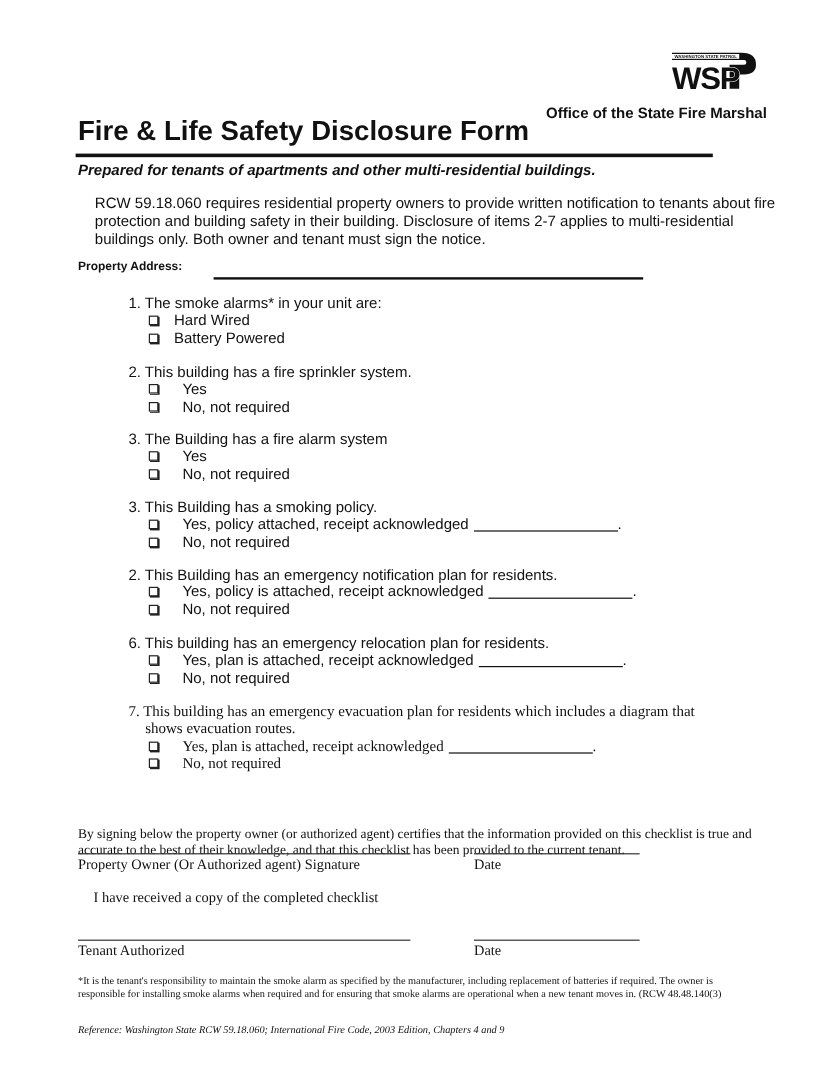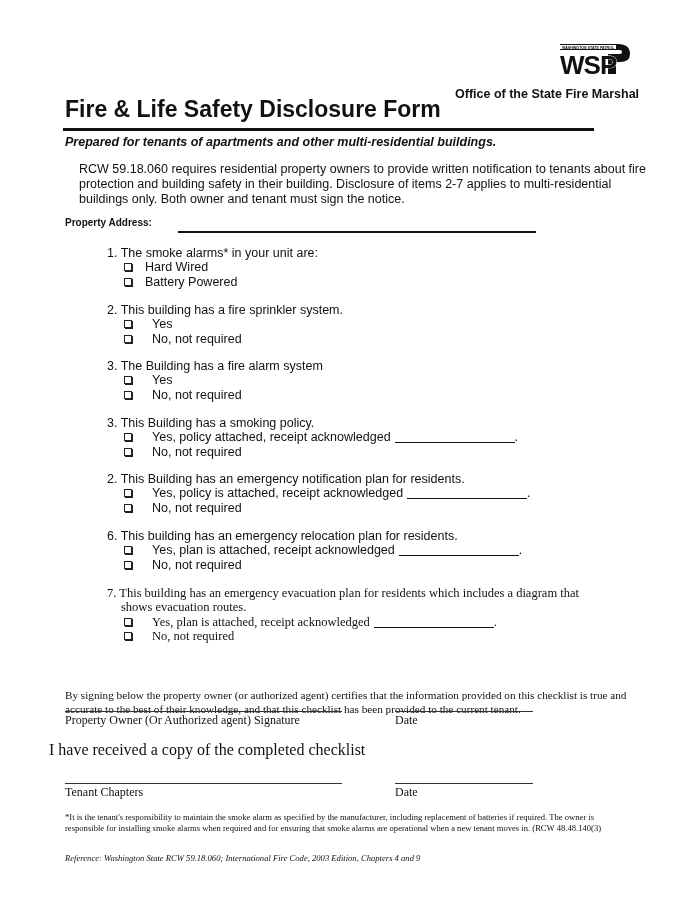--- a/index.html
+++ b/index.html
@@ -17,21 +17,21 @@
     .q .qt { white-space: nowrap; }
     .opt { display: flex; align-items: center; height: 14.3px; white-space: nowrap; }
     .cb { display: inline-block; width: 6px; height: 6px; border: 1px solid #222; box-shadow: 1px 1px 0 #222; margin-left: 17px; margin-right: 0; }
     .opt-label { margin-left: 13px; }
     .opt-label.w { margin-left: 20px; }
     .blank { display: inline-block; width: 120px; border-bottom: 1px solid #111; height: 11px; margin-left: 4px; }
     .serif { font-family: "Liberation Serif", serif; }
     .certify { left: 65px; top: 656px; width: 580px; font-size: 11.2px; line-height: 14.2px; margin-top: 32px; }
     .sig-line { height: 1px; background: #333; }
     .sig-label { font-size: 12px; white-space: nowrap; }
-    .received { left: 49px; top: 741px; font-size: 16px; white-space: nowrap; }
+    .received { left: 78px; top: 741px; font-size: 12px; white-space: nowrap; }
     .footnote { left: 65px; top: 812px; width: 570px; font-size: 8.6px; line-height: 11px; }
     .reference { left: 65px; top: 853px; font-size: 8.6px; font-style: italic; white-space: nowrap; }
   </style>
 </head>
 <body>
 
 <div class="abs logo">
   <svg width="74" height="38" viewBox="0 0 74 38">
     <path d="M2 4 L60 4 Q72 4 72 14 Q72 22 62 22 L58 22 L58 34 L50 34 L50 14 L62 14 Q64 14 64 12 Q64 10 62 10 L2 10 Z" fill="#111"></path>
     <rect x="2" y="5" width="56" height="4" fill="#fff"></rect>
@@ -147,17 +147,17 @@
 
 <div class="abs sig-line" style="left:65px; top:711px; width:277px;"></div>
 <div class="abs sig-line" style="left:395px; top:711px; width:138px;"></div>
 <div class="abs sig-label serif" style="left:65px; top:713px;">Property Owner (Or Authorized agent) Signature</div>
 <div class="abs sig-label serif" style="left:395px; top:713px;">Date</div>
 
 <div class="abs received serif">I have received a copy of the completed checklist</div>
 
 <div class="abs sig-line" style="left:65px; top:783px; width:277px;"></div>
 <div class="abs sig-line" style="left:395px; top:783px; width:138px;"></div>
-<div class="abs sig-label serif" style="left:65px; top:785px;">Tenant Chapters</div>
+<div class="abs sig-label serif" style="left:65px; top:785px;">Tenant Authorized</div>
 <div class="abs sig-label serif" style="left:395px; top:785px;">Date</div>
 
 <div class="abs footnote serif">*It is the tenant's responsibility to maintain the smoke alarm as specified by the manufacturer, including replacement of batteries if required. The owner is responsible for installing smoke alarms when required and for ensuring that smoke alarms are operational when a new tenant moves in. (RCW 48.48.140(3)</div>
 <div class="abs reference serif">Reference: Washington State RCW 59.18.060; International Fire Code, 2003 Edition, Chapters 4 and 9</div>
 
 </body></html>

